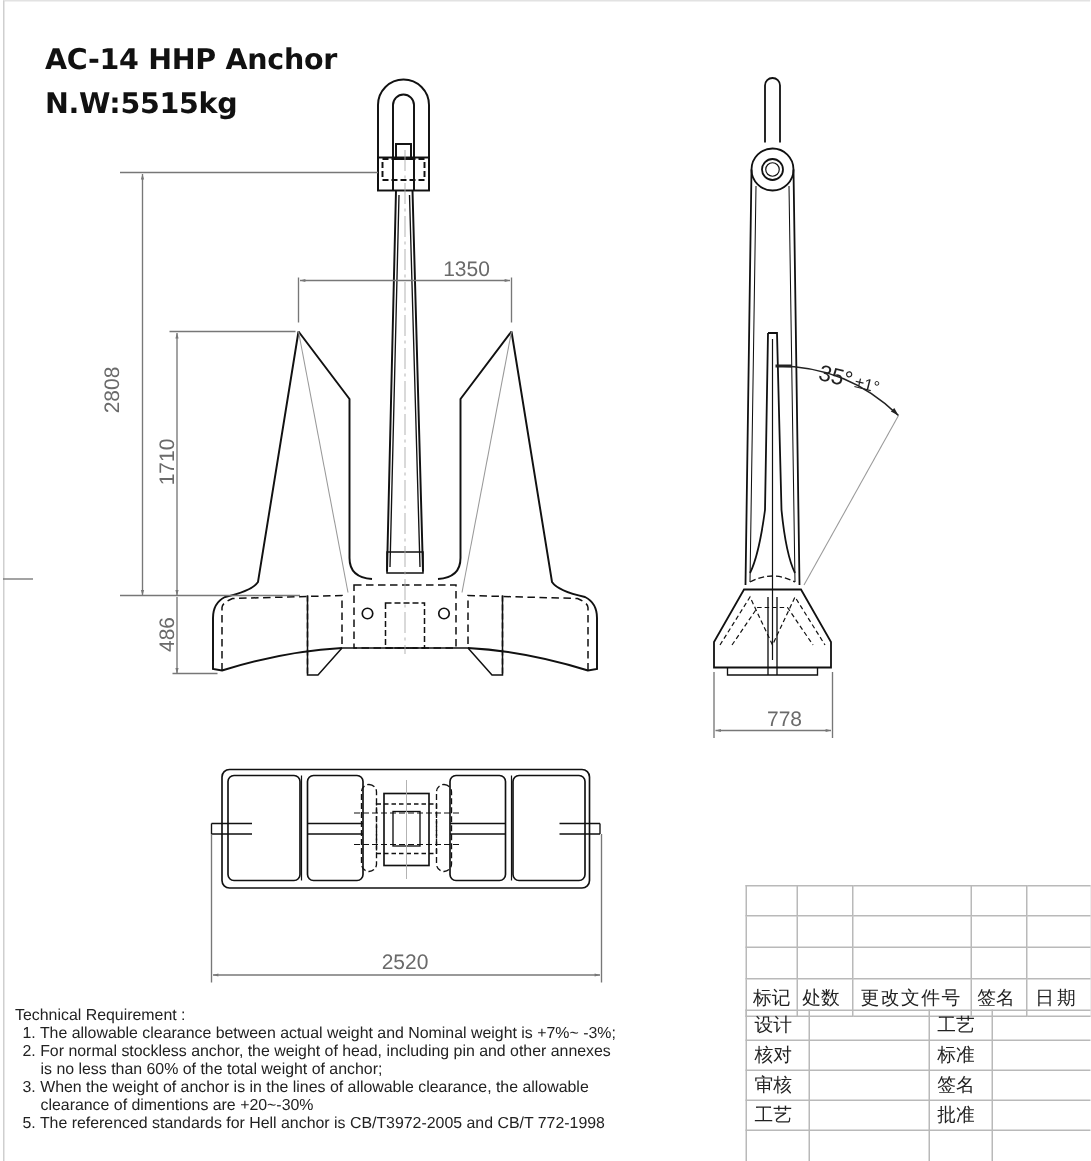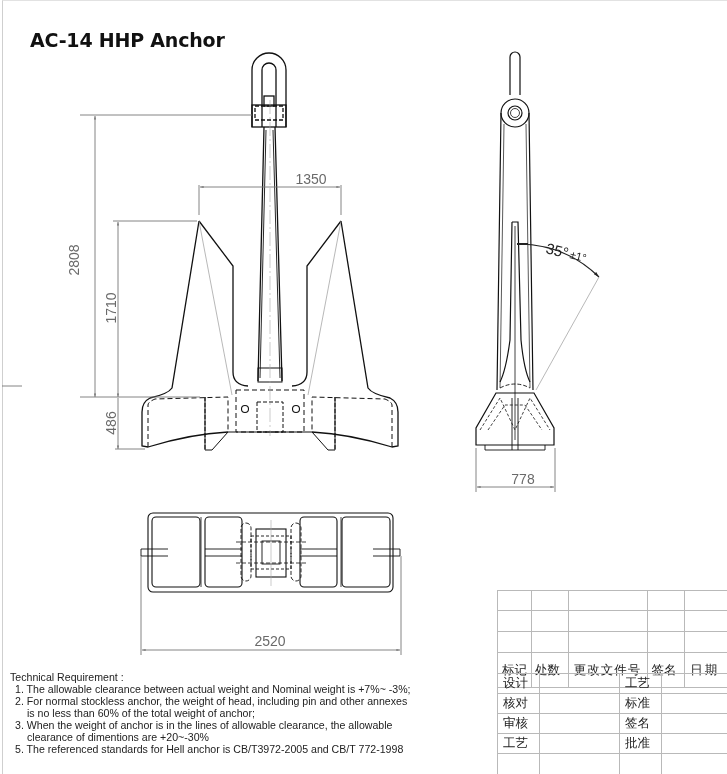--- a/index.html
+++ b/index.html
@@ -15,20 +15,21 @@
   table.tb{position:absolute;border-collapse:collapse;}
   table.tb td{border:1px solid #b9b9b9;padding:0;font-family:"DejaVu Sans",sans-serif;font-size:12.5px;color:#222;white-space:nowrap;overflow:hidden;}
 </style>
 </head>
 <body>
 
 <div class="frame"></div>
 
 <div class="title">
   <div>AC-14 HHP Anchor</div>
+  <div>N.W:5515kg</div>
 </div>
 
 <svg class="drawing" width="727" height="774" viewBox="0 0 727 774">
   <defs>
     <marker id="arr" viewBox="0 0 10 10" refX="10" refY="5" markerWidth="7" markerHeight="4" orient="auto-start-reverse">
       <path d="M0,2 L10,5 L0,8 z" fill="#777"></path>
     </marker>
     <marker id="arrk" viewBox="0 0 10 10" refX="10" refY="5" markerWidth="8" markerHeight="5" orient="auto-start-reverse">
       <path d="M0,2 L10,5 L0,8 z" fill="#222"></path>
     </marker>
@@ -189,21 +190,21 @@
         <td></td>
         <td></td>
       </tr>
   <tr style="height:21px">
         <td></td>
         <td></td>
         <td></td>
         <td></td>
         <td></td>
       </tr>
-  <tr style="height:35px">
+  <tr style="height:25px">
     <td style="padding-left:4px">标记</td>
     <td style="padding-left:3px">处数</td>
     <td style="padding-left:5px;letter-spacing:1px">更改文件号</td>
     <td style="padding-left:3px">签名</td>
     <td style="padding-left:5px;letter-spacing:2px">日期</td>
   </tr>
 </tbody>
   </table>
 
 <table class="tb" style="left:497px;top:673px;width:257px;">

